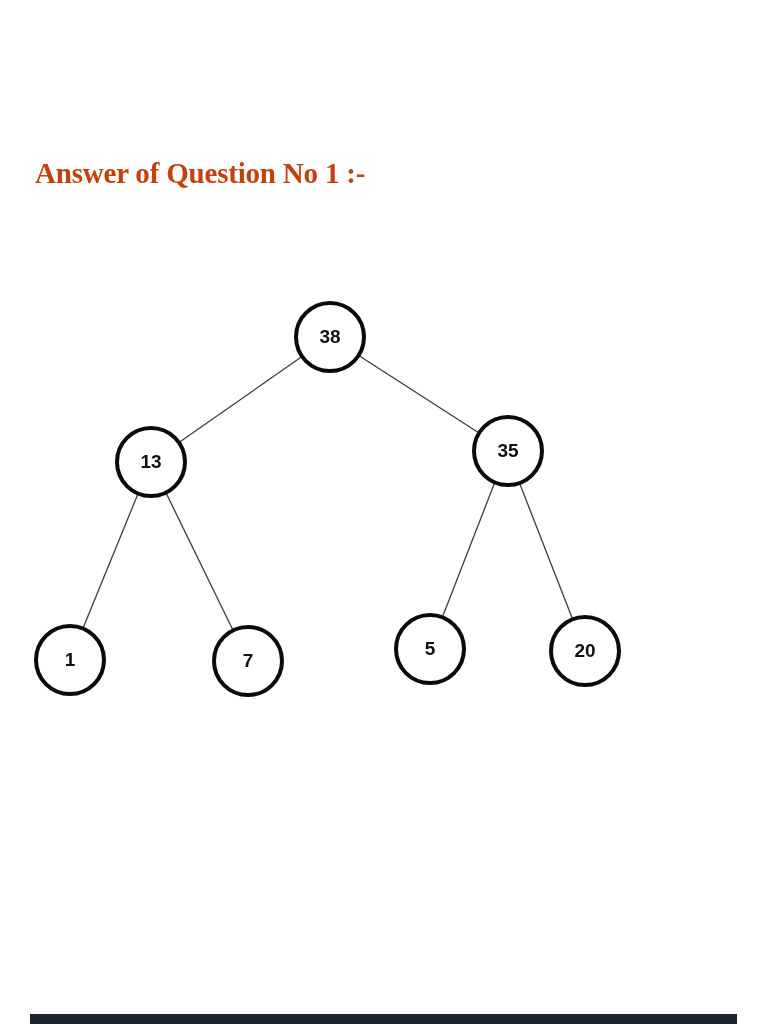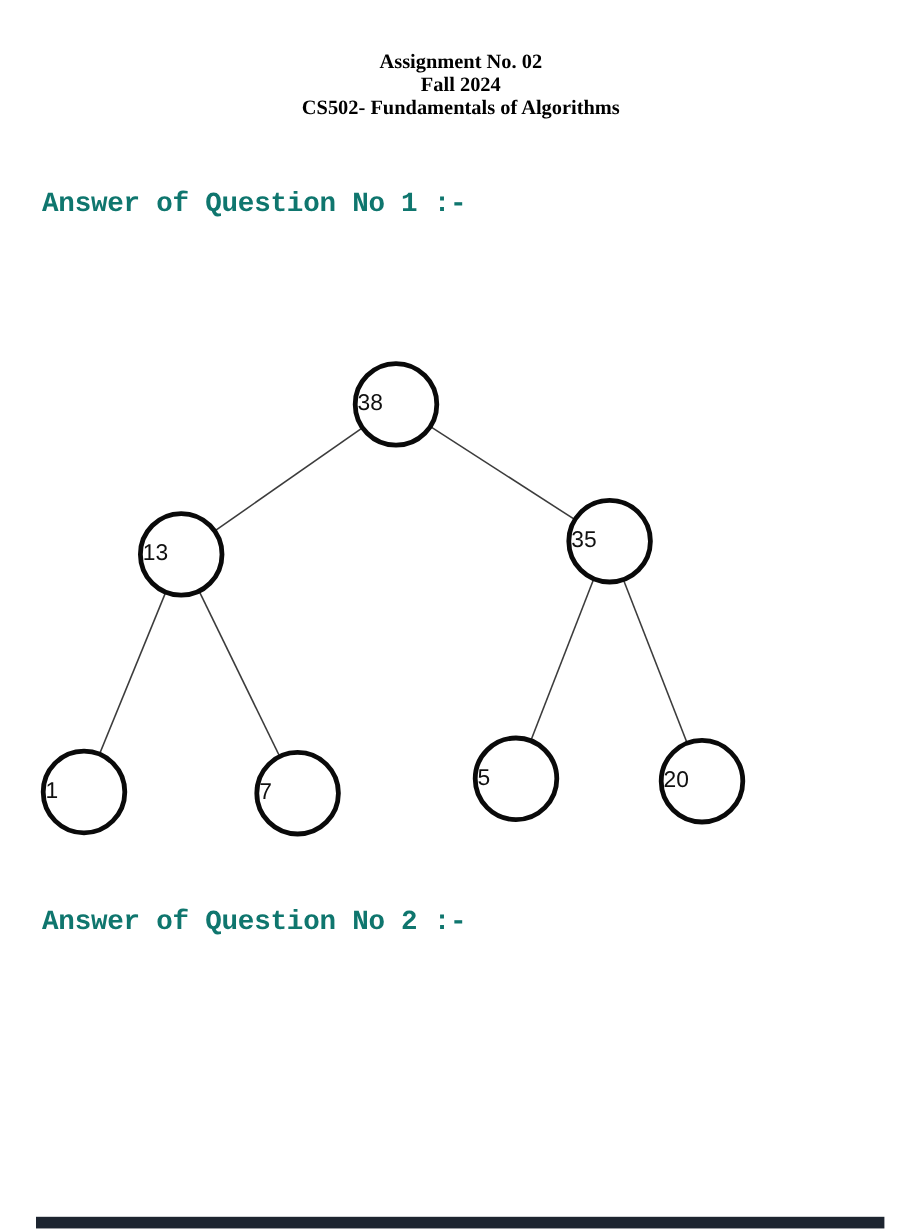--- a/index.html
+++ b/index.html
@@ -28,25 +28,25 @@
     font-weight: bold;
     font-size: 17px;
     line-height: 19px;
     color: #000000;
   }
 
   
   .section-heading {
     position: absolute;
     left: 35px;
-    font-family: Liberation Mono, monospace;
+    font-family: Liberation Serif, serif;
     font-weight: bold;
-    font-size: 23px;
+    font-size: 29px;
     letter-spacing: -0.2px;
-    color: #0f766e;
+    color: #c2410c;
     white-space: nowrap;
   }
   .heading-q1 { top: 157px; }
   .heading-q2 { top: 755px; }
 
   
   .tree-layer {
     position: absolute;
     top: 0;
     left: 0;
@@ -61,22 +61,22 @@
   .tree-node {
     position: absolute;
     box-sizing: border-box;
     width: 72px;
     height: 72px;
     border: 4px solid #0a0a0a;
     border-radius: 50%;
     background: #ffffff;
     display: flex;
     align-items: center;
-    justify-content: flex-start;
-    font-weight: normal;
+    justify-content: center;
+    font-weight: bold;
     font-size: 19px;
     color: #111111;
   }
   .node-38 { left: 294px; top: 301px; }
   .node-13 { left: 115px; top: 426px; }
   .node-35 { left: 472px; top: 415px; }
   .node-1  { left: 34px;  top: 624px; }
   .node-7  { left: 212px; top: 625px; }
   .node-5  { left: 394px; top: 613px; }
   .node-24 { left: 549px; top: 615px; }
@@ -89,25 +89,20 @@
     width: 707px;
     height: 10px;
     background: #1d2530;
   }
 </style>
 </head>
 <body>
 
 <div class="page">
 
-  <div class="doc-header">
-    <div>Assignment No. 02</div>
-    <div>Fall 2024</div>
-    <div>CS502- Fundamentals of Algorithms</div>
-  </div>
 
   <div class="section-heading heading-q1">Answer of Question No 1 :-</div>
 
   <div class="tree-layer">
     <svg class="tree-edges" width="768" height="1024" viewBox="0 0 768 1024">
       <line x1="330" y1="337" x2="151" y2="462" stroke="#3c3c3c" stroke-width="1.3"></line>
       <line x1="330" y1="337" x2="507" y2="451" stroke="#3c3c3c" stroke-width="1.3"></line>
       <line x1="151" y1="462" x2="70" y2="660" stroke="#3c3c3c" stroke-width="1.3"></line>
       <line x1="151" y1="462" x2="248" y2="661" stroke="#3c3c3c" stroke-width="1.3"></line>
       <line x1="507" y1="451" x2="430" y2="649" stroke="#3c3c3c" stroke-width="1.3"></line>
@@ -130,17 +125,16 @@
       <span>7</span>
     </div>
     <div class="tree-node node-5">
       <span>5</span>
     </div>
     <div class="tree-node node-24">
       <span>20</span>
     </div>
   </div>
 
-  <div class="section-heading heading-q2">Answer of Question No 2 :-</div>
 
   <div class="bottom-bar"></div>
 
 </div>
 
 </body></html>

